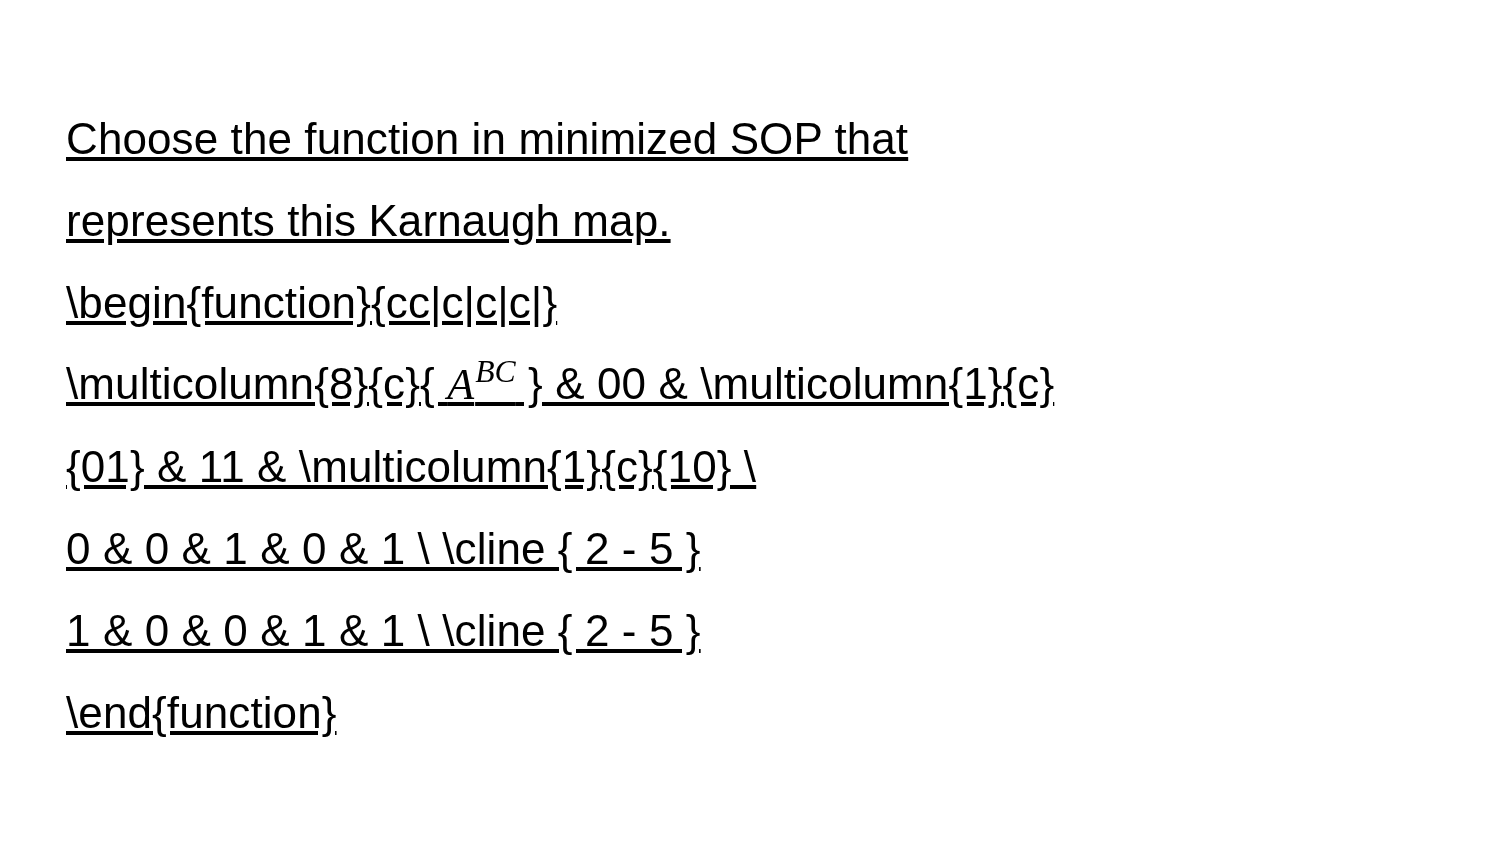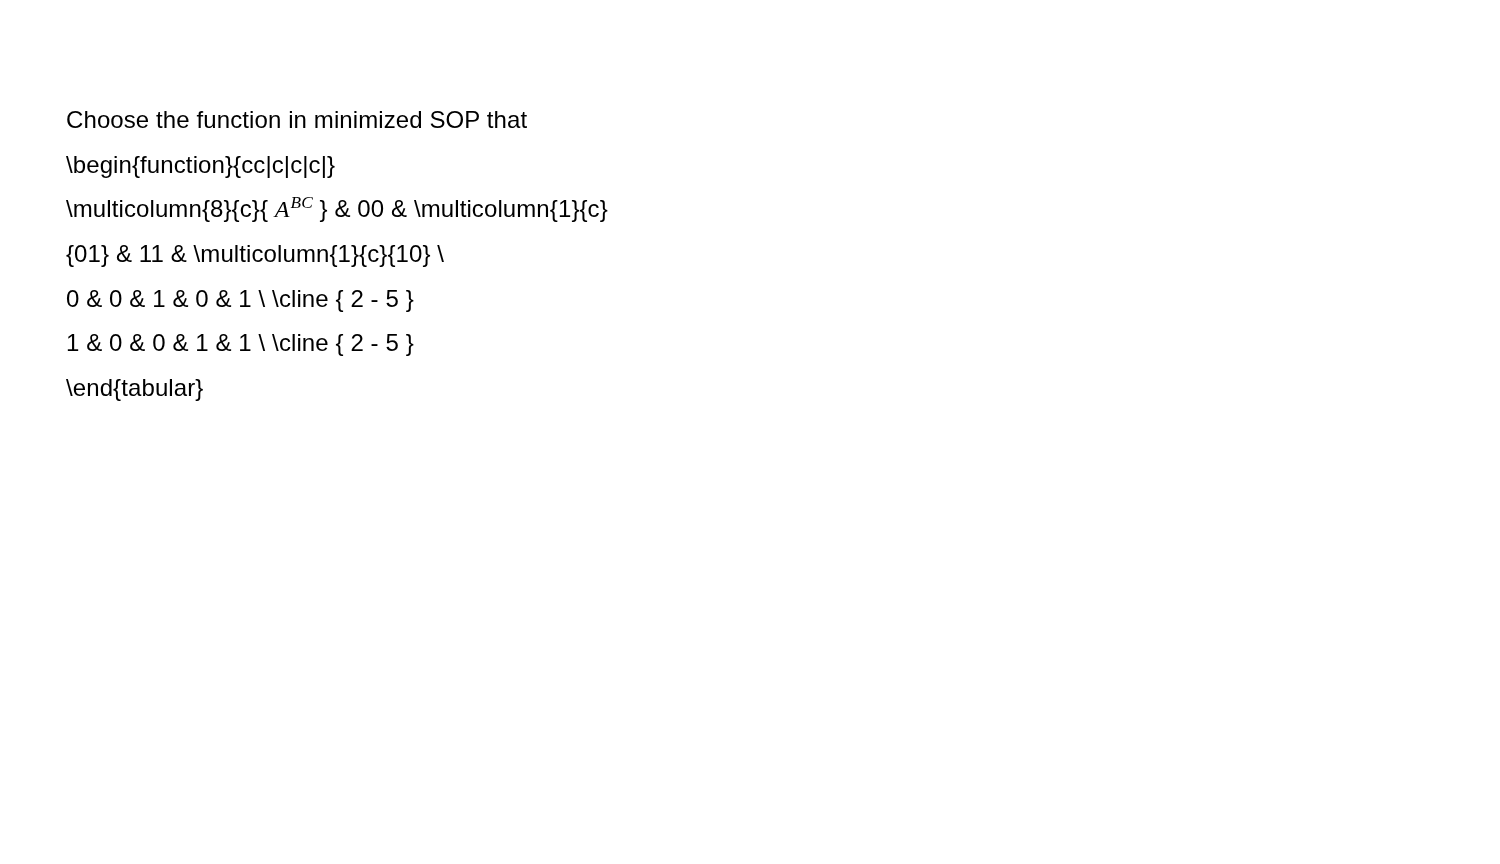--- a/index.html
+++ b/index.html
@@ -11,24 +11,25 @@
     font-family: -apple-system, BlinkMacSystemFont, "Segoe UI", "Helvetica Neue", Arial, sans-serif;
     color: #000000;
     overflow: hidden;
   }
   .content {
     padding-top: 98px;
     padding-left: 66px;
     padding-right: 60px;
   }
   .line {
-    font-size: 24px;
+    font-size: 44px;
     line-height: 1.86;
     letter-spacing: 0.1px;
     white-space: nowrap;
+    text-decoration: underline;
   }
   .math-var {
     font-family: "Times New Roman", Times, serif;
     font-style: italic;
   }
   .math-sup {
     font-family: "Times New Roman", Times, serif;
     font-style: italic;
     font-size: 0.72em;
     position: relative;
@@ -37,21 +38,22 @@
   }
   .inline {
     display: inline;
   }
 </style>
 </head>
 <body>
 
 <div class="content">
   <div class="line">Choose the function in minimized SOP that</div>
+  <div class="line">represents this Karnaugh map.</div>
   <div class="line">\begin{function}{cc|c|c|c|}</div>
   <div class="line">
     <span class="inline">\multicolumn{8}{c}{ </span><span class="math-var">A</span><span class="math-sup">BC</span><span class="inline"> } &amp; 00 &amp; \multicolumn{1}{c}</span>
   </div>
   <div class="line">{01} &amp; 11 &amp; \multicolumn{1}{c}{10} \</div>
   <div class="line">0 &amp; 0 &amp; 1 &amp; 0 &amp; 1 \ \cline { 2 - 5 }</div>
   <div class="line">1 &amp; 0 &amp; 0 &amp; 1 &amp; 1 \ \cline { 2 - 5 }</div>
-  <div class="line">\end{tabular}</div>
+  <div class="line">\end{function}</div>
 </div>
 
 </body></html>

